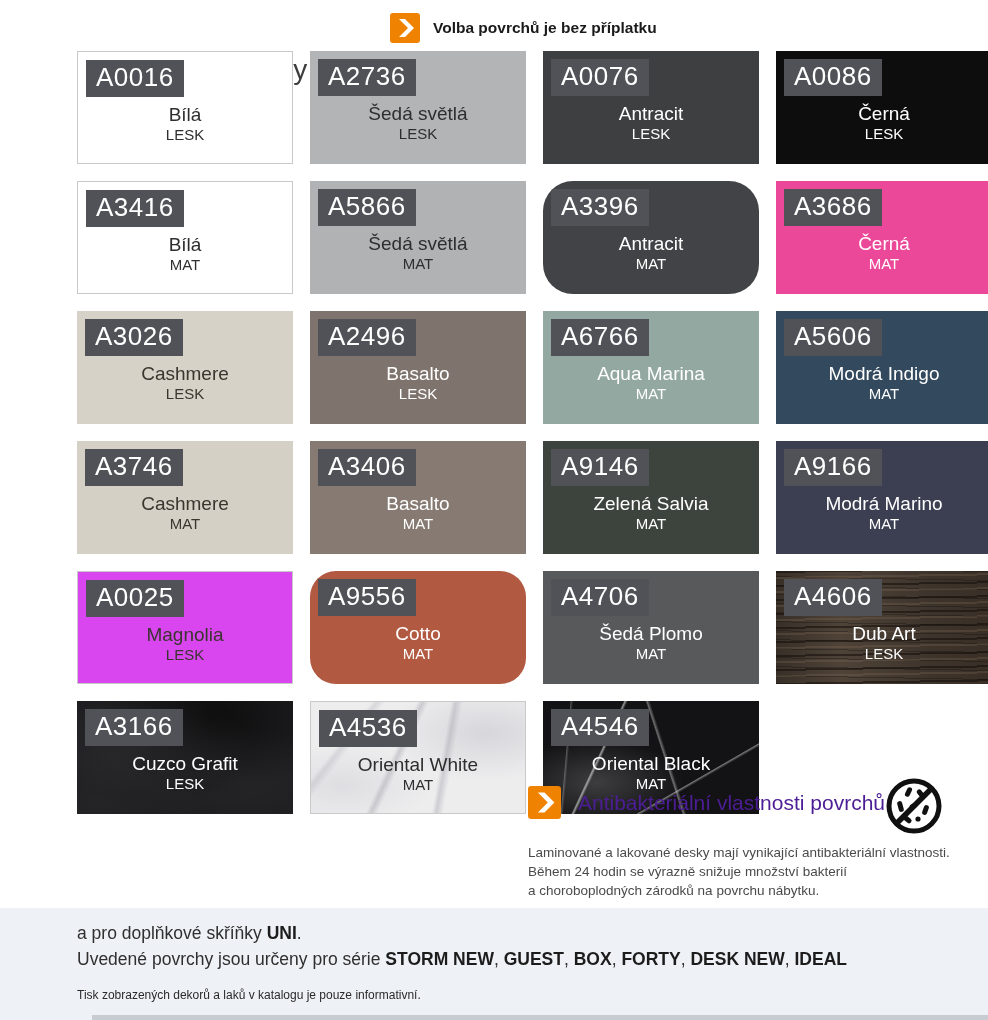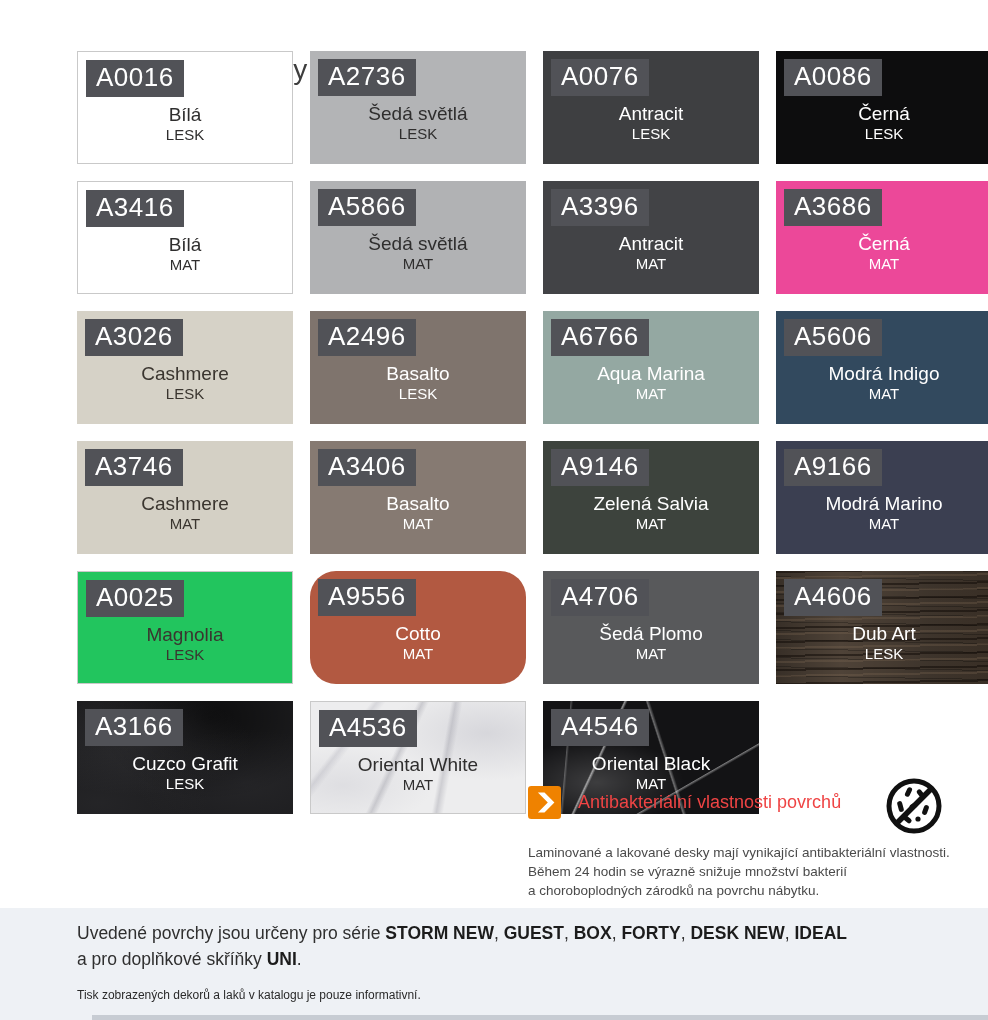--- a/index.html
+++ b/index.html
@@ -63,37 +63,44 @@
       linear-gradient(72deg, transparent 55%, rgba(255,255,255,.38) 55.6%, transparent 56.8%),
       linear-gradient(150deg, transparent 70%, rgba(255,255,255,.42) 70.4%, transparent 71.6%),
       linear-gradient(95deg, transparent 12%, rgba(255,255,255,.25) 12.4%, transparent 13.4%),
       radial-gradient(ellipse at 25% 72%, rgba(255,255,255,.18), transparent 38%);
   }
 
   .grid-note { position:absolute; left:78px; top:771px; font-size:15.5px; color:#2e2e2e; }
 
   .anti-head { position:absolute; left:528px; top:786px; display:flex; align-items:center; gap:17px; }
   .anti-head .arrow-chip { width:33px; height:33px; flex:0 0 33px; }
-  .anti-heading { font-size:18px; color:#ef4444; }
+  .anti-heading { font-size:21px; color:#4c1d95; }
   .no-bacteria { position:absolute; left:884px; top:776px; width:60px; height:60px; }
   .anti-par { position:absolute; left:528px; top:843px; width:462px; font-size:13.5px; line-height:19px; color:#4a4a4a; }
 
   .footer-band { position:absolute; left:0; top:908px; width:988px; height:112px; background:var(--band, #eef1f5); }
   .footer-main { position:absolute; left:77px; top:12px; width:800px; font-size:17.5px; line-height:26px; color:#2f2f2f; }
   .footer-main .b { font-weight:700; color:#1c1c1c; }
   .footer-note { position:absolute; left:77px; top:80px; font-size:12px; color:#2a2a2a; }
   .edge-strip { position:absolute; left:92px; bottom:0; width:896px; height:5px; background:#c7ccd3; }
 </style>
 </head>
 <body>
 
 <div class="canvas">
 
   <div class="page-title">Lakované povrchy</div>
 
+  <div class="top-note">
+    <svg class="arrow-chip" viewBox="0 0 30 30">
+      <rect x="0" y="0" width="30" height="30" rx="3" class="accent-fill" fill="#ef8200"></rect>
+      <polygon points="9,6 15,6 24,15 15,24 9,24 18,15" fill="#ffffff"></polygon>
+    </svg>
+    <span class="top-note-label">Volba povrchů je bez příplatku</span>
+  </div>
 
   <div class="grid" id="swatch-grid">
       <div class="tile bordered" style="background: rgb(255, 255, 255); color: rgb(47, 46, 46);">
         <div class="code-badge">A0016</div>
         <div class="swatch-name">Bílá</div>
         <div class="swatch-finish">LESK</div>
       </div>
       <div class="tile" style="background: rgb(179, 180, 182); color: rgb(47, 46, 46);">
         <div class="code-badge">A2736</div>
         <div class="swatch-name">Šedá světlá</div>
@@ -112,21 +119,21 @@
       <div class="tile bordered" style="background: rgb(255, 255, 255); color: rgb(47, 46, 46);">
         <div class="code-badge">A3416</div>
         <div class="swatch-name">Bílá</div>
         <div class="swatch-finish">MAT</div>
       </div>
       <div class="tile" style="background: rgb(177, 178, 180); color: rgb(47, 46, 46);">
         <div class="code-badge">A5866</div>
         <div class="swatch-name">Šedá světlá</div>
         <div class="swatch-finish">MAT</div>
       </div>
-      <div class="tile" style="background: rgb(66, 67, 70); color: rgb(255, 255, 255);">
+      <div class="tile" style="background: rgb(66, 67, 70); color: rgb(255, 255, 255); border-radius: 30px;">
         <div class="code-badge">A3396</div>
         <div class="swatch-name">Antracit</div>
         <div class="swatch-finish">MAT</div>
       </div>
       <div class="tile" style="background: #ec4899; color: rgb(255, 255, 255); text-decoration: underline;">
         <div class="code-badge">A3686</div>
         <div class="swatch-name">Černá</div>
         <div class="swatch-finish">MAT</div>
       </div>
       <div class="tile" style="background: rgb(214, 210, 199); color: rgb(58, 53, 47);">
@@ -162,21 +169,21 @@
       <div class="tile" style="background: rgb(61, 67, 61); color: rgb(255, 255, 255);">
         <div class="code-badge">A9146</div>
         <div class="swatch-name">Zelená Salvia</div>
         <div class="swatch-finish">MAT</div>
       </div>
       <div class="tile" style="background: rgb(59, 63, 81); color: rgb(255, 255, 255);">
         <div class="code-badge">A9166</div>
         <div class="swatch-name">Modrá Marino</div>
         <div class="swatch-finish">MAT</div>
       </div>
-      <div class="tile bordered" style="background: #22c55e; color: rgb(58, 53, 47);">
+      <div class="tile bordered" style="background: #d946ef; color: rgb(58, 53, 47);">
         <div class="code-badge">A0025</div>
         <div class="swatch-name">Magnolia</div>
         <div class="swatch-finish">LESK</div>
       </div>
       <div class="tile" style="background: rgb(178, 89, 65); color: rgb(255, 255, 255); border-radius: 26px;">
         <div class="code-badge">A9556</div>
         <div class="swatch-name">Cotto</div>
         <div class="swatch-finish">MAT</div>
       </div>
       <div class="tile" style="background: rgb(88, 89, 91); color: rgb(255, 255, 255);">
@@ -230,20 +237,20 @@
   </svg>
 
   <div class="anti-par" id="anti-par">
       <div>Laminované a lakované desky mají vynikající antibakteriální vlastnosti.</div>
       <div>Během 24 hodin se výrazně snižuje množství bakterií</div>
       <div>a choroboplodných zárodků na povrchu nábytku.</div>
     </div>
 
   <div class="footer-band">
     <div class="footer-main">
+      <div><span>a pro doplňkové skříňky </span><span class="b">UNI</span><span>.</span></div>
       <div><span>Uvedené povrchy jsou určeny pro série </span><span class="b">STORM NEW</span><span>, </span><span class="b">GUEST</span><span>, </span><span class="b">BOX</span><span>, </span><span class="b">FORTY</span><span>, </span><span class="b">DESK NEW</span><span>, </span><span class="b">IDEAL</span></div>
-      <div><span>a pro doplňkové skříňky </span><span class="b">UNI</span><span>.</span></div>
     </div>
     <div class="footer-note">Tisk zobrazených dekorů a laků v katalogu je pouze informativní.</div>
     <div class="edge-strip"></div>
   </div>
 
 </div>
 
 </body></html>

